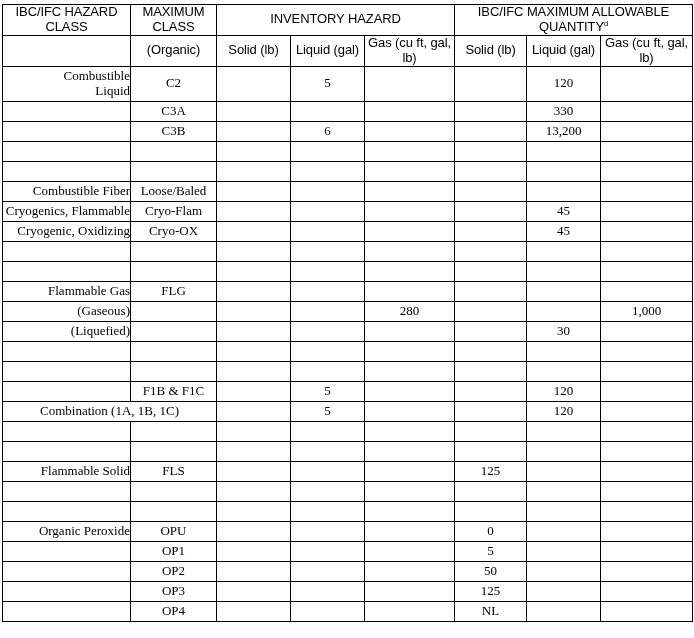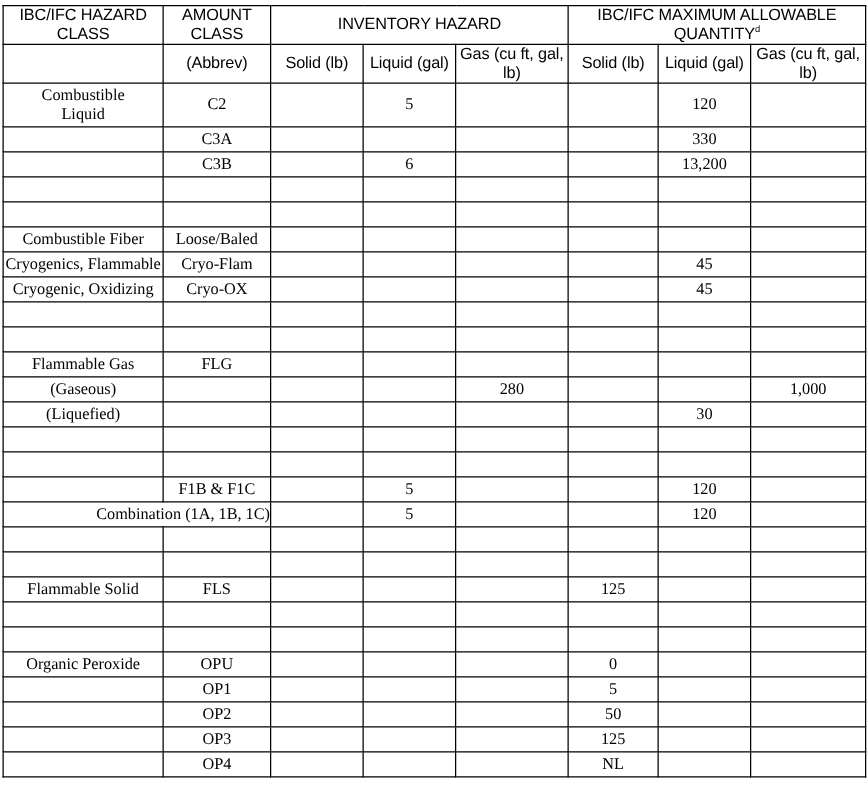--- a/index.html
+++ b/index.html
@@ -55,36 +55,36 @@
   }
   
   .r {
     height: 19px;
   }
   .r-tall {
     height: 34px;
   }
   .cls {
     color: #e8231a;
-    text-align: center;
+    text-align: right;
     padding-left: 4px;
     font-size: 13px;
     font-family: Liberation Serif, serif;
   }
   .abbrev {
     text-align: center;
     font-size: 13.5px;
   }
   .num {
     text-align: center;
     font-size: 13.5px;
   }
   .cls-span {
     color: #e8231a;
-    text-align: right;
+    text-align: center;
     padding-left: 4px;
     font-size: 13px;
   }
   .twoline {
     line-height: 1.25;
   }
 </style>
 </head>
 <body>
 
@@ -95,27 +95,27 @@
     <col style="width:74px">
     <col style="width:74px">
     <col style="width:90px">
     <col style="width:72px">
     <col style="width:74px">
     <col style="width:92px">
   </colgroup>
   <thead>
     <tr>
       <th class="hdr">IBC/IFC HAZARD CLASS</th>
-      <th class="hdr">AMOUNT CLASS</th>
+      <th class="hdr">MAXIMUM CLASS</th>
       <th class="hdr" colspan="3">INVENTORY HAZARD</th>
       <th class="hdr" colspan="3"><span>IBC/IFC MAXIMUM ALLOWABLE QUANTITY</span><sup>d</sup></th>
     </tr>
     <tr>
       <th class="subhdr"></th>
-      <th class="subhdr">(Abbrev)</th>
+      <th class="subhdr">(Organic)</th>
       <th class="subhdr">Solid (lb)</th>
       <th class="subhdr">Liquid (gal)</th>
       <th class="subhdr">Gas (cu ft, gal, lb)</th>
       <th class="subhdr">Solid (lb)</th>
       <th class="subhdr">Liquid (gal)</th>
       <th class="subhdr">Gas (cu ft, gal, lb)</th>
     </tr>
   </thead>
   <tbody id="table-body">
       <tr>

